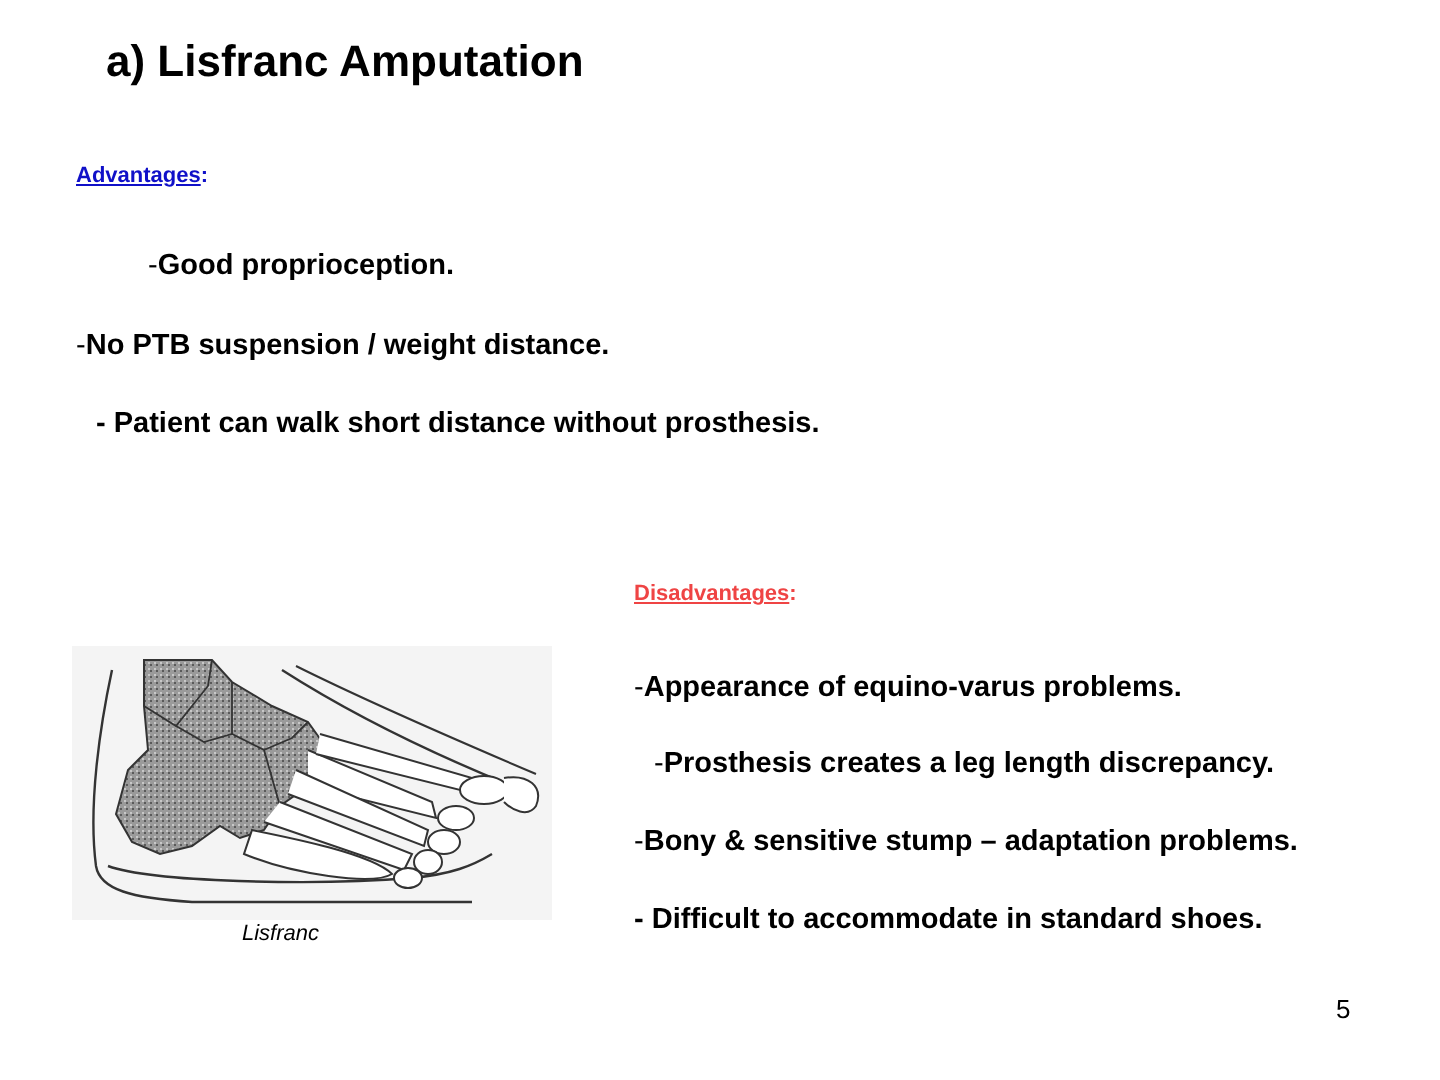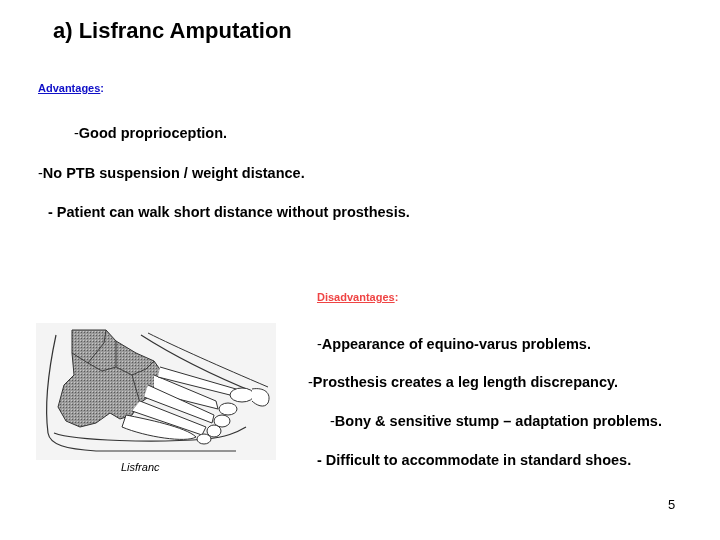--- a/index.html
+++ b/index.html
@@ -30,22 +30,22 @@
   <div class="adv-list">
     <div class="abs bullet" style="left:56px; top:125px;margin-left:18px;"><span class="dash">-</span><span>Good proprioception.</span></div>
     <div class="abs bullet" style="left:38px; top:165px;"><span class="dash">-</span><span>No PTB suspension / weight distance.</span></div>
     <div class="abs bullet" style="left:38px; top:204px; white-space:pre;margin-left:10px;"><span class="dash bold">- </span><span>Patient can walk short distance without prosthesis.</span></div>
   </div>
 
   <div class="abs heading dis-heading"><span class="word">Disadvantages</span><span>:</span></div>
 
   <div>
     <div class="abs bullet" style="left:317px; top:336px;"><span class="dash">-</span><span>Appearance of equino-varus problems.</span></div>
-    <div class="abs bullet" style="left:308px; top:374px;"><span class="dash">-</span><span>Prosthesis creates a leg length discrepancy.</span></div>
-    <div class="abs bullet" style="left:330px; top:413px;"><span class="dash">-</span><span>Bony &amp; sensitive stump – adaptation problems.</span></div>
+    <div class="abs bullet" style="left:327px; top:374px;"><span class="dash">-</span><span>Prosthesis creates a leg length discrepancy.</span></div>
+    <div class="abs bullet" style="left:317px; top:413px;"><span class="dash">-</span><span>Bony &amp; sensitive stump – adaptation problems.</span></div>
     <div class="abs bullet" style="left:317px; top:452px; white-space:pre;"><span class="dash bold">- </span><span>Difficult to accommodate in standard shoes.</span></div>
   </div>
 
   <div class="abs figure">
     <svg width="240" height="137" viewBox="0 0 240 137" xmlns="http://www.w3.org/2000/svg">
       <defs>
         <pattern id="stip" width="3" height="3" patternUnits="userSpaceOnUse">
           <rect width="3" height="3" fill="#9a9a9a"></rect>
           <rect width="1" height="1" fill="#5a5a5a"></rect>
           <rect x="2" y="2" width="1" height="1" fill="#c8c8c8"></rect>

